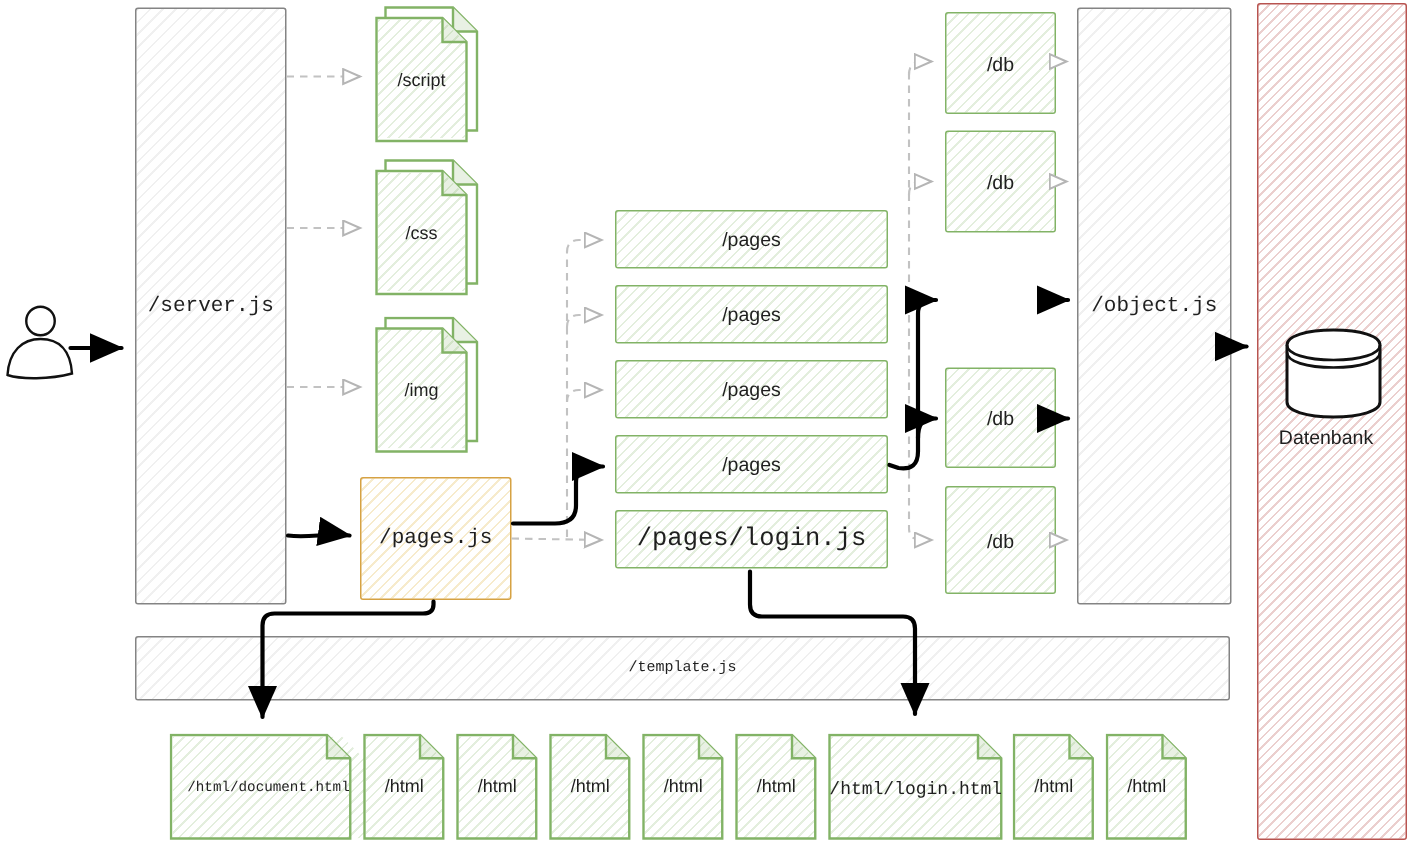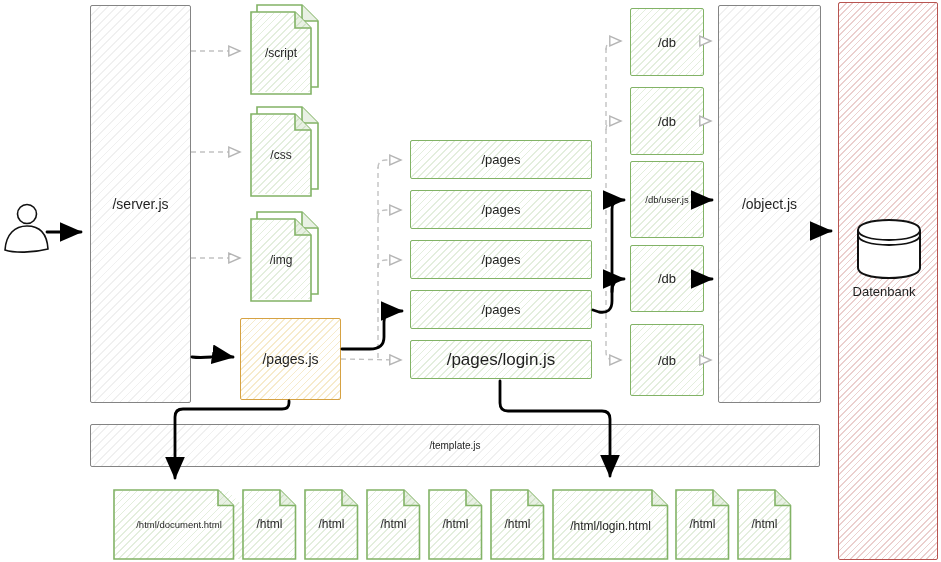--- a/index.html
+++ b/index.html
@@ -9,21 +9,21 @@
   .box{position:absolute;box-sizing:border-box;display:flex;align-items:center;justify-content:center;
        background-color:#fff;border-radius:2px;}
   .hatch-green{background-image:repeating-linear-gradient(135deg,rgba(130,179,102,0.22) 0px,rgba(130,179,102,0.22) 1.2px,transparent 1.2px,transparent 5px);}
   .hatch-gray{background-image:repeating-linear-gradient(135deg,rgba(110,110,110,0.10) 0px,rgba(110,110,110,0.10) 1.2px,transparent 1.2px,transparent 6px);}
   .hatch-orange{background-image:repeating-linear-gradient(135deg,rgba(214,155,0,0.20) 0px,rgba(214,155,0,0.20) 1.2px,transparent 1.2px,transparent 5px);}
   .hatch-red{background-image:repeating-linear-gradient(135deg,rgba(184,84,80,0.28) 0px,rgba(184,84,80,0.28) 1.2px,transparent 1.2px,transparent 4.5px);}
   .b-green{border:1.6px solid #82b366;}
   .b-gray{border:1.6px solid #848484;}
   .b-orange{border:1.6px solid #d6a243;}
   .b-red{border:1.6px solid #b85450;}
-  .mono{font-family:Liberation Sans, sans-serif;}
+  .mono{font-family:Liberation Mono, monospace;}
   .sans{font-family:"Liberation Sans",sans-serif;}
   .lbl{white-space:nowrap;pointer-events:none;}
   
   .doc{position:absolute;}
   .doc .hatch-clip{position:absolute;left:2px;top:2px;right:2px;bottom:2px;
        clip-path:polygon(0 0,calc(100% - 15px) 0,100% 15px,100% 100%,0 100%);
        background-image:repeating-linear-gradient(135deg,rgba(130,179,102,0.22) 0px,rgba(130,179,102,0.22) 1.2px,transparent 1.2px,transparent 5px);}
   .doc svg{position:absolute;left:0;top:0;}
   .doc .lbl{position:absolute;left:0;width:100%;text-align:center;}
   
@@ -100,23 +100,20 @@
   <div class="box b-green hatch-green" style="left:410px;top:340px;width:182px;height:39px;">
     <span class="lbl mono" style="font-size:17px;">/pages/login.js</span>
   </div>
 
   <div class="box b-green hatch-green" style="left:630px;top:8px;width:74px;height:68px;">
     <span class="lbl sans" style="font-size:13px;">/db</span>
   </div>
   <div class="box b-green hatch-green" style="left:630px;top:87px;width:74px;height:68px;">
     <span class="lbl sans" style="font-size:13px;">/db</span>
   </div>
-  <div class="box b-green hatch-green" style="left:630px;top:161px;width:74px;height:77px;">
-    <span class="lbl mono" style="font-size:9.5px;">/db/user.js</span>
-  </div>
   <div class="box b-green hatch-green" style="left:630px;top:245px;width:74px;height:67px;">
     <span class="lbl sans" style="font-size:13px;">/db</span>
   </div>
   <div class="box b-green hatch-green" style="left:630px;top:324px;width:74px;height:72px;">
     <span class="lbl sans" style="font-size:13px;">/db</span>
   </div>
 
   <div class="box b-gray hatch-gray" style="left:718px;top:5px;width:103px;height:398px;">
     <span class="lbl mono" style="font-size:14px;">/object.js</span>
   </div>

